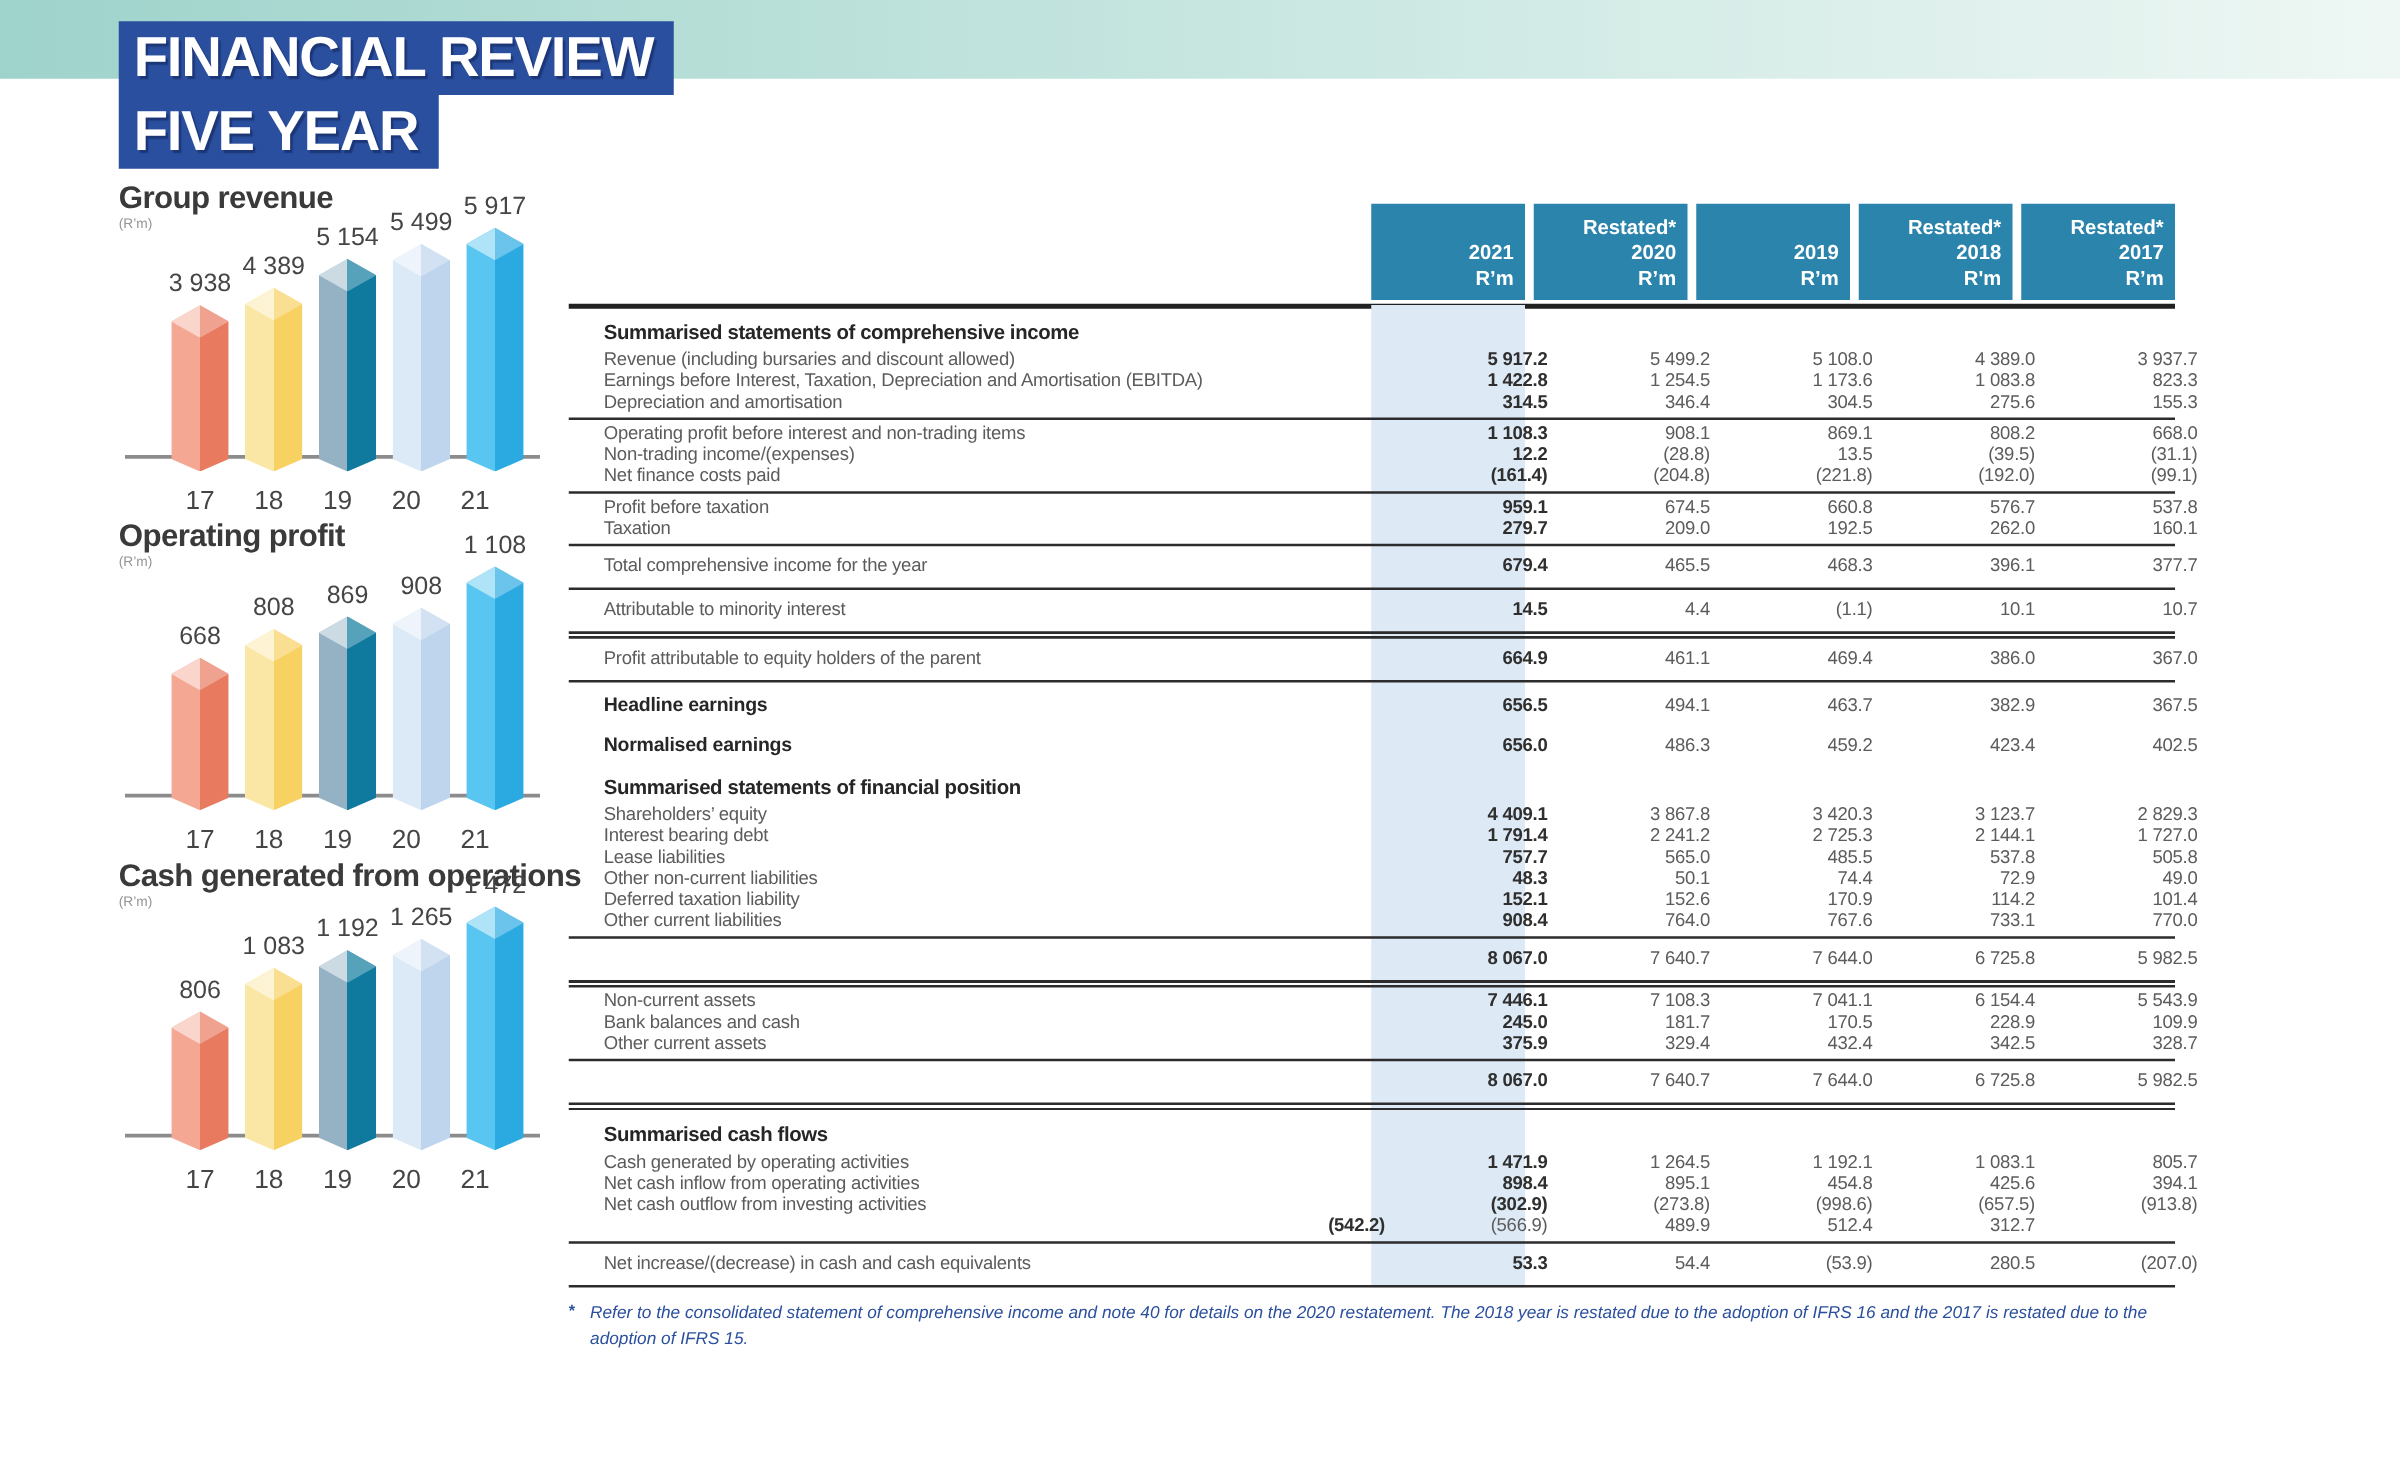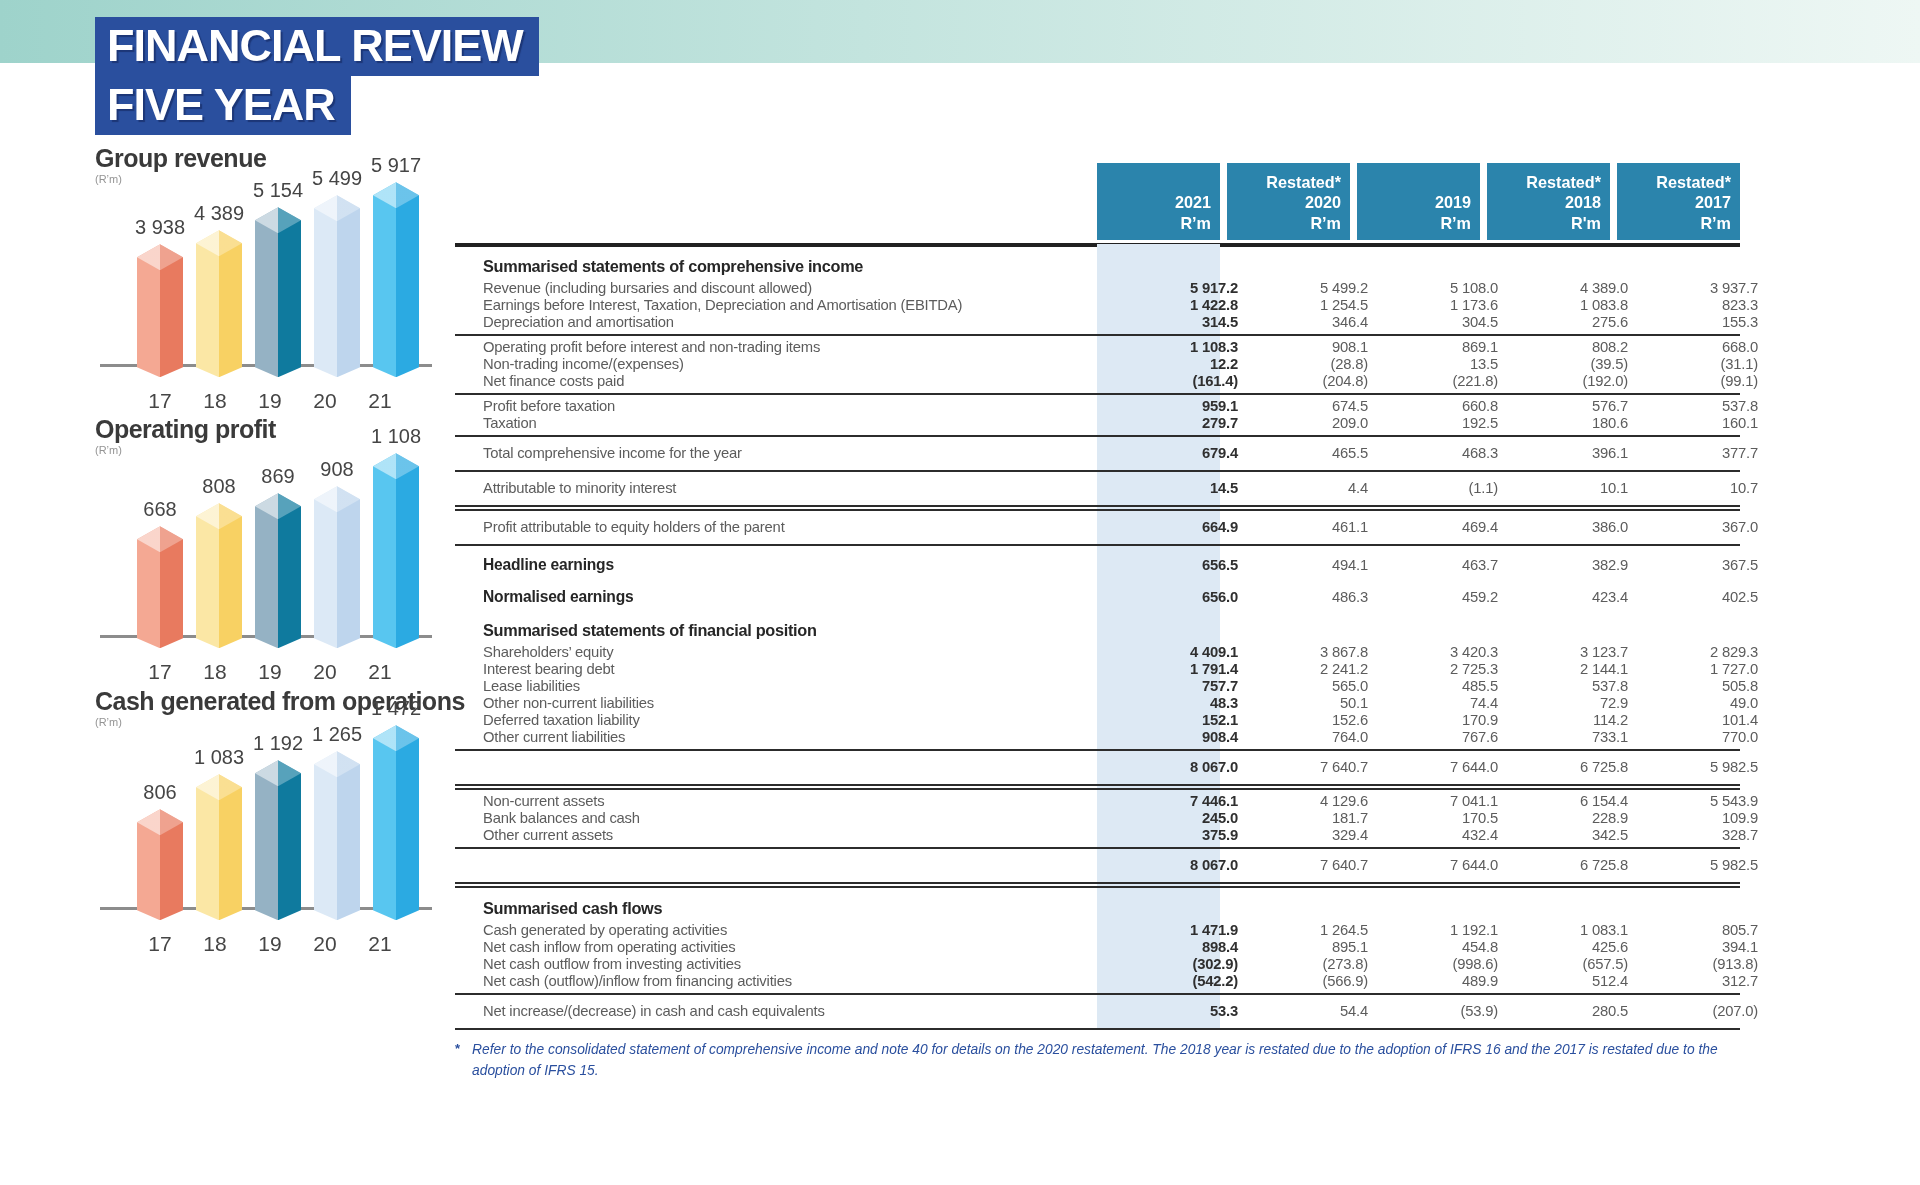--- a/index.html
+++ b/index.html
@@ -283,21 +283,21 @@
         <div class="tcell c1">674.5</div>
         <div class="tcell c2">660.8</div>
         <div class="tcell c3">576.7</div>
         <div class="tcell c4">537.8</div>
       </div>
       <div class="trow row">
         <div class="tlabel">Taxation</div>
         <div class="tcell c0">279.7</div>
         <div class="tcell c1">209.0</div>
         <div class="tcell c2">192.5</div>
-        <div class="tcell c3">180.6</div>
+        <div class="tcell c3">262.0</div>
         <div class="tcell c4">160.1</div>
       </div>
       <div class="rule single"></div>
       <div class="trow total">
         <div class="tlabel">Total comprehensive income for the year</div>
         <div class="tcell c0">679.4</div>
         <div class="tcell c1">465.5</div>
         <div class="tcell c2">468.3</div>
         <div class="tcell c3">396.1</div>
         <div class="tcell c4">377.7</div>
@@ -394,21 +394,21 @@
         <div class="tcell c0">8 067.0</div>
         <div class="tcell c1">7 640.7</div>
         <div class="tcell c2">7 644.0</div>
         <div class="tcell c3">6 725.8</div>
         <div class="tcell c4">5 982.5</div>
       </div>
       <div class="rule double"></div>
       <div class="trow row">
         <div class="tlabel">Non-current assets</div>
         <div class="tcell c0">7 446.1</div>
-        <div class="tcell c1">4 129.6</div>
+        <div class="tcell c1">7 108.3</div>
         <div class="tcell c2">7 041.1</div>
         <div class="tcell c3">6 154.4</div>
         <div class="tcell c4">5 543.9</div>
       </div>
       <div class="trow row">
         <div class="tlabel">Bank balances and cash</div>
         <div class="tcell c0">245.0</div>
         <div class="tcell c1">181.7</div>
         <div class="tcell c2">170.5</div>
         <div class="tcell c3">228.9</div>
@@ -453,21 +453,20 @@
       </div>
       <div class="trow row">
         <div class="tlabel">Net cash outflow from investing activities</div>
         <div class="tcell c0">(302.9)</div>
         <div class="tcell c1">(273.8)</div>
         <div class="tcell c2">(998.6)</div>
         <div class="tcell c3">(657.5)</div>
         <div class="tcell c4">(913.8)</div>
       </div>
       <div class="trow row">
-        <div class="tlabel">Net cash (outflow)/inflow from financing activities</div>
         <div class="tcell c0">(542.2)</div>
         <div class="tcell c1">(566.9)</div>
         <div class="tcell c2">489.9</div>
         <div class="tcell c3">512.4</div>
         <div class="tcell c4">312.7</div>
       </div>
       <div class="rule single"></div>
       <div class="trow total">
         <div class="tlabel">Net increase/(decrease) in cash and cash equivalents</div>
         <div class="tcell c0">53.3</div>

